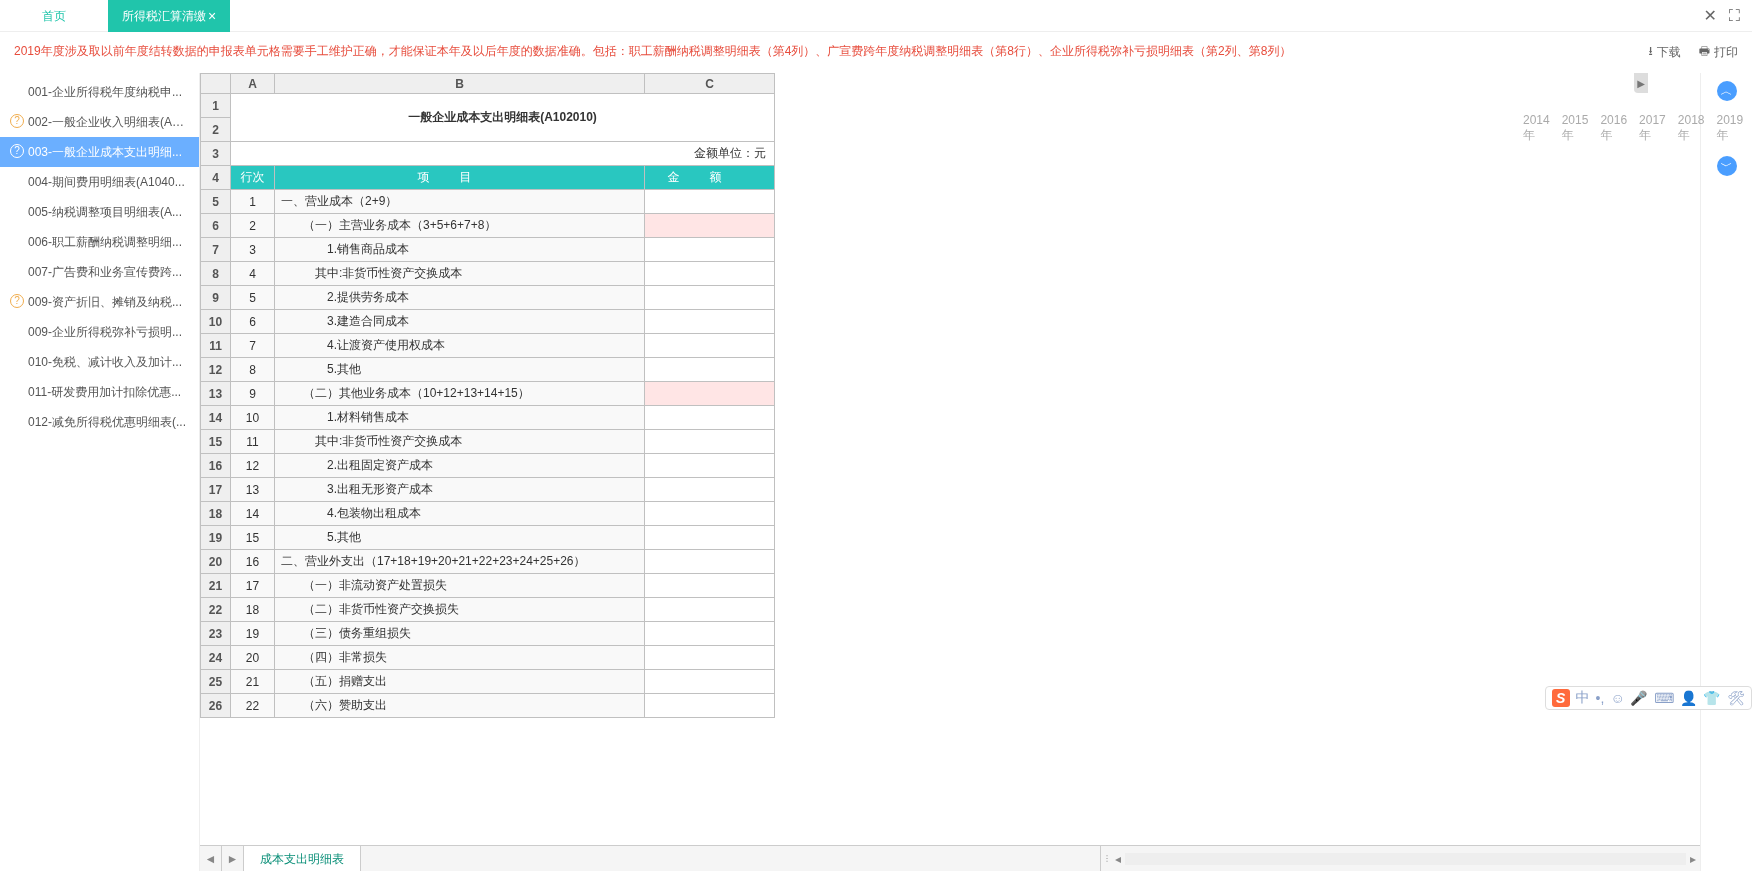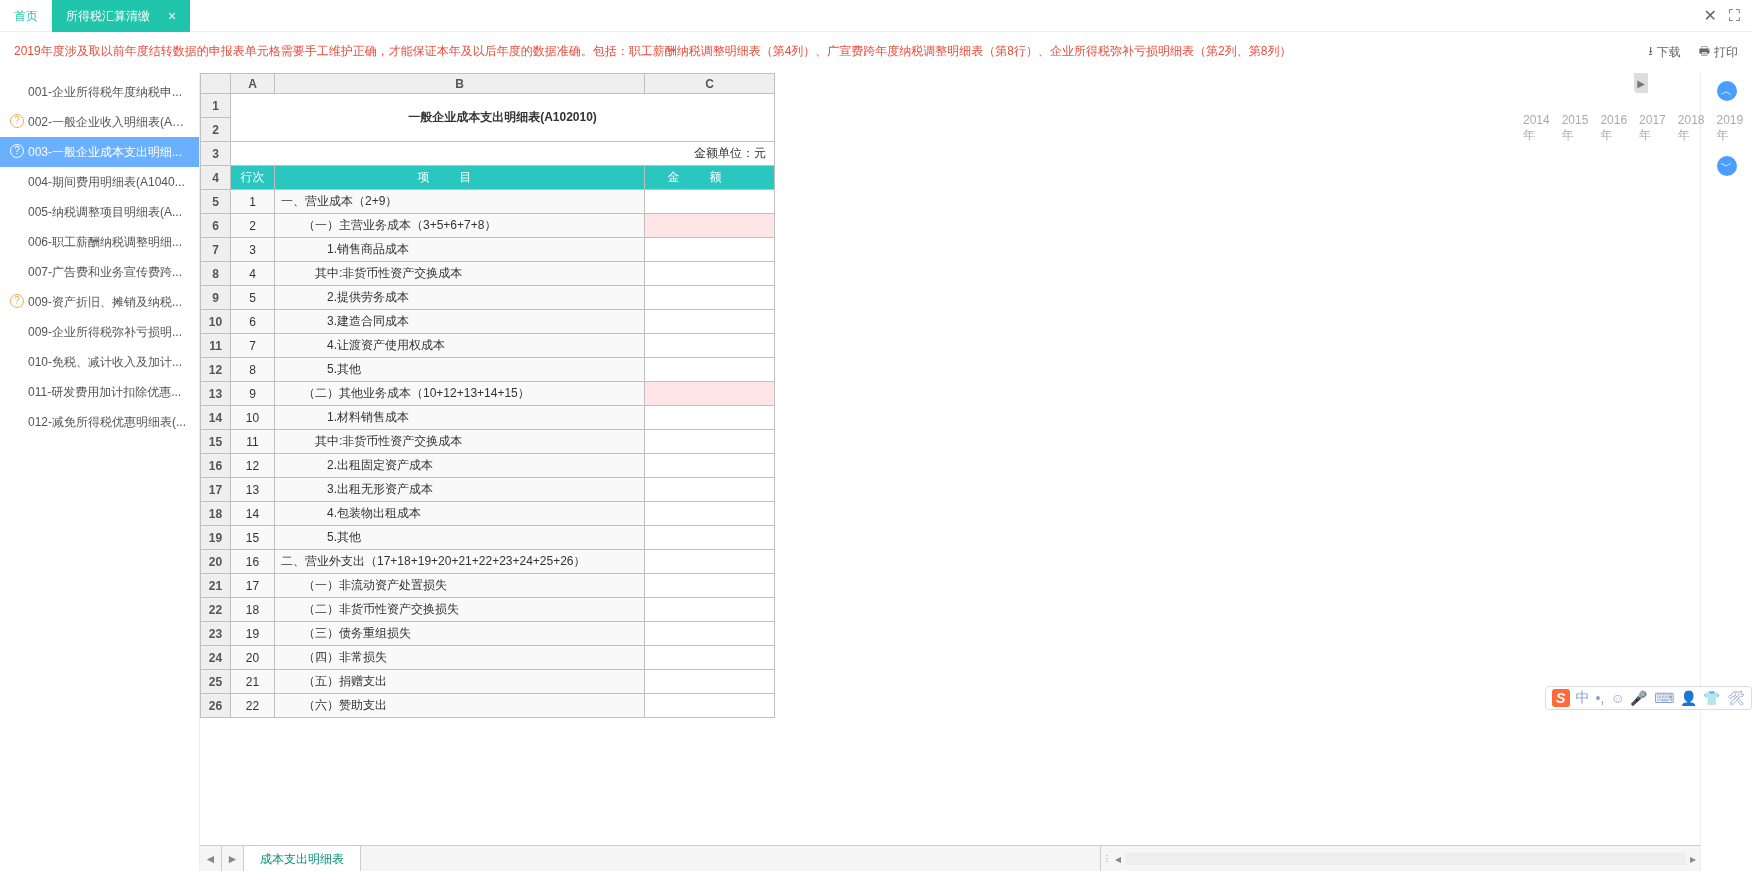--- a/index.html
+++ b/index.html
@@ -1,20 +1,20 @@
 <!DOCTYPE html>
 <html><head>
 <meta charset="utf-8">
 <style>
 * { margin: 0; padding: 0; box-sizing: border-box; font-family: "Microsoft YaHei", Arial, sans-serif; }
 body { background: #fff; font-size: 12px; color: #333; overflow: hidden; }
 
 .top-tabs { display: flex; align-items: center; height: 32px; background: #fff; border-bottom: 1px solid #eee; }
-.top-tab { padding: 0 14px; height: 32px; line-height: 32px; color: #20c5ab; cursor: pointer; }
-.top-tab.active { background: #20c5ab; color: #fff; display: flex; align-items: center; gap: 18px; }
+.top-tab { padding: 0 14px; height: 32px; line-height: 32px; color: #20c5ab; cursor: pointer; margin-left: 28px; }
+.top-tab.active { background: #20c5ab; color: #fff; display: flex; align-items: center; gap: 2px; }
 .top-tab .close { color: #fff; font-size: 14px; }
 .top-right { margin-left: auto; display: flex; align-items: center; gap: 12px; padding-right: 12px; }
 .top-right span { cursor: pointer; color: #666; font-size: 16px; }
 
 .notice-bar { padding: 10px 14px; display: flex; align-items: flex-start; }
 .notice-text { color: #e74c3c; line-height: 1.6; flex: 1; }
 .notice-actions { display: flex; gap: 18px; align-items: center; white-space: nowrap; padding-left: 20px; color: #666; }
 .notice-actions .act { cursor: pointer; display: inline-flex; align-items: center; gap: 4px; }
 
 .main { display: flex; height: calc(100vh - 92px); position: relative; }

